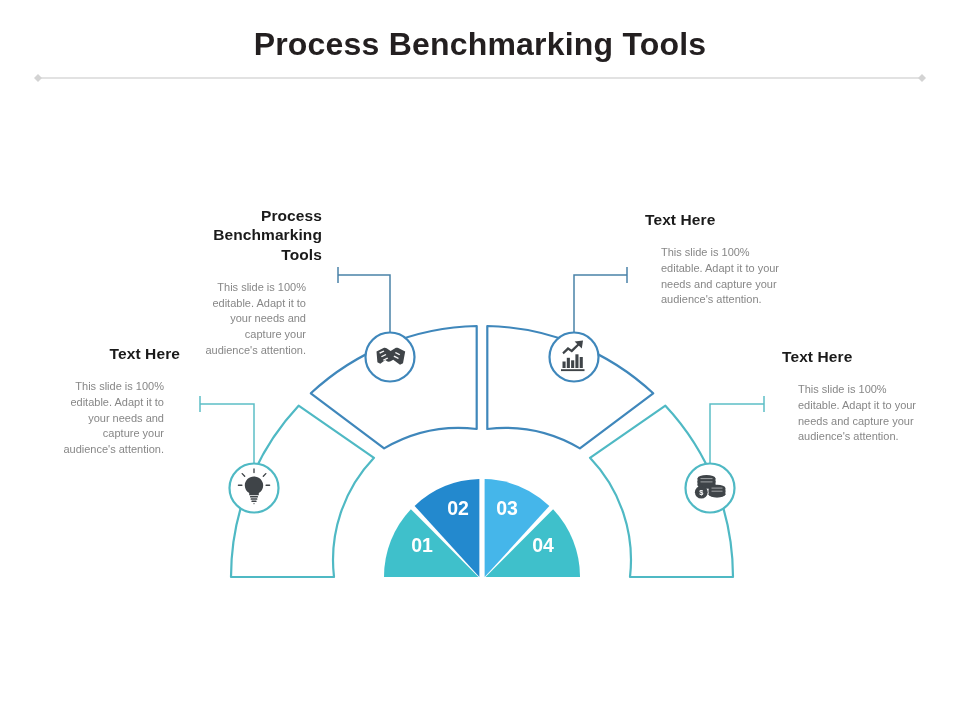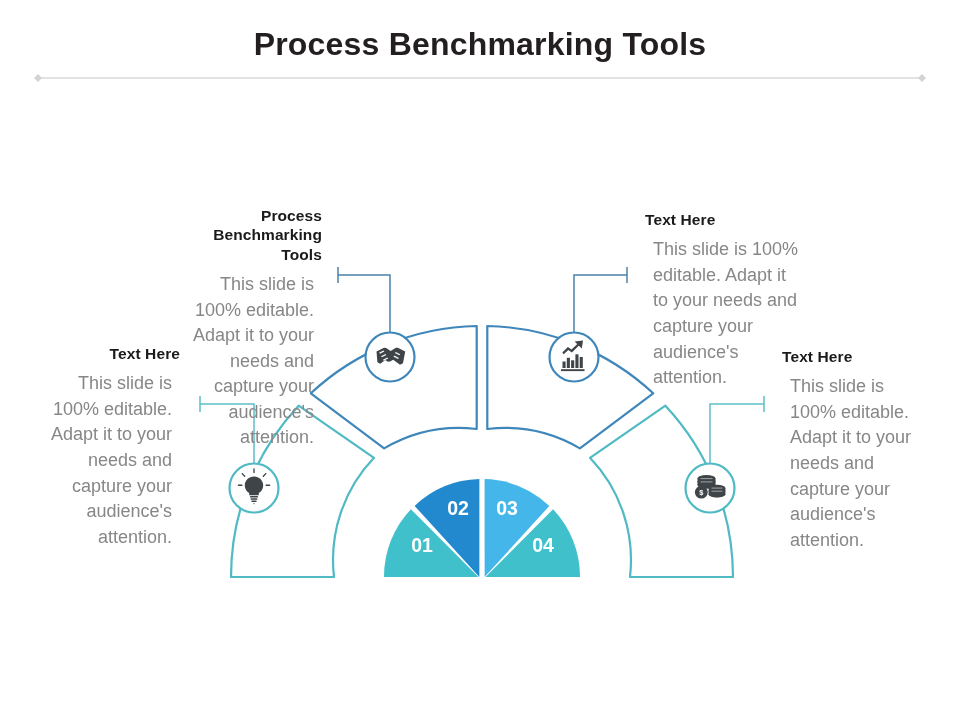--- a/index.html
+++ b/index.html
@@ -26,22 +26,22 @@
   .diagram svg{display:block;overflow:visible;}
 
   
   .tb{position:absolute;}
   .tb h3{
     margin:0 0 8px 0;
     font-size:15.5px;font-weight:700;color:#1a1a1a;
     letter-spacing:.1px;line-height:1.25;
   }
   .tb p{
-    margin:8px;
-    font-size:18px;color:#878787;line-height:1.42;
+    margin:16px;
+    font-size:11px;color:#878787;line-height:1.42;
   }
   .tb.right-al{text-align:right;}
   .tb.left-al{text-align:left;}
 
   #tb-01{left:35px;top:344px;width:145px;}
   #tb-02{left:175px;top:206px;width:147px;}
   #tb-03{left:645px;top:210px;width:165px;}
   #tb-04{left:782px;top:347px;width:160px;}
 </style>
 </head>

